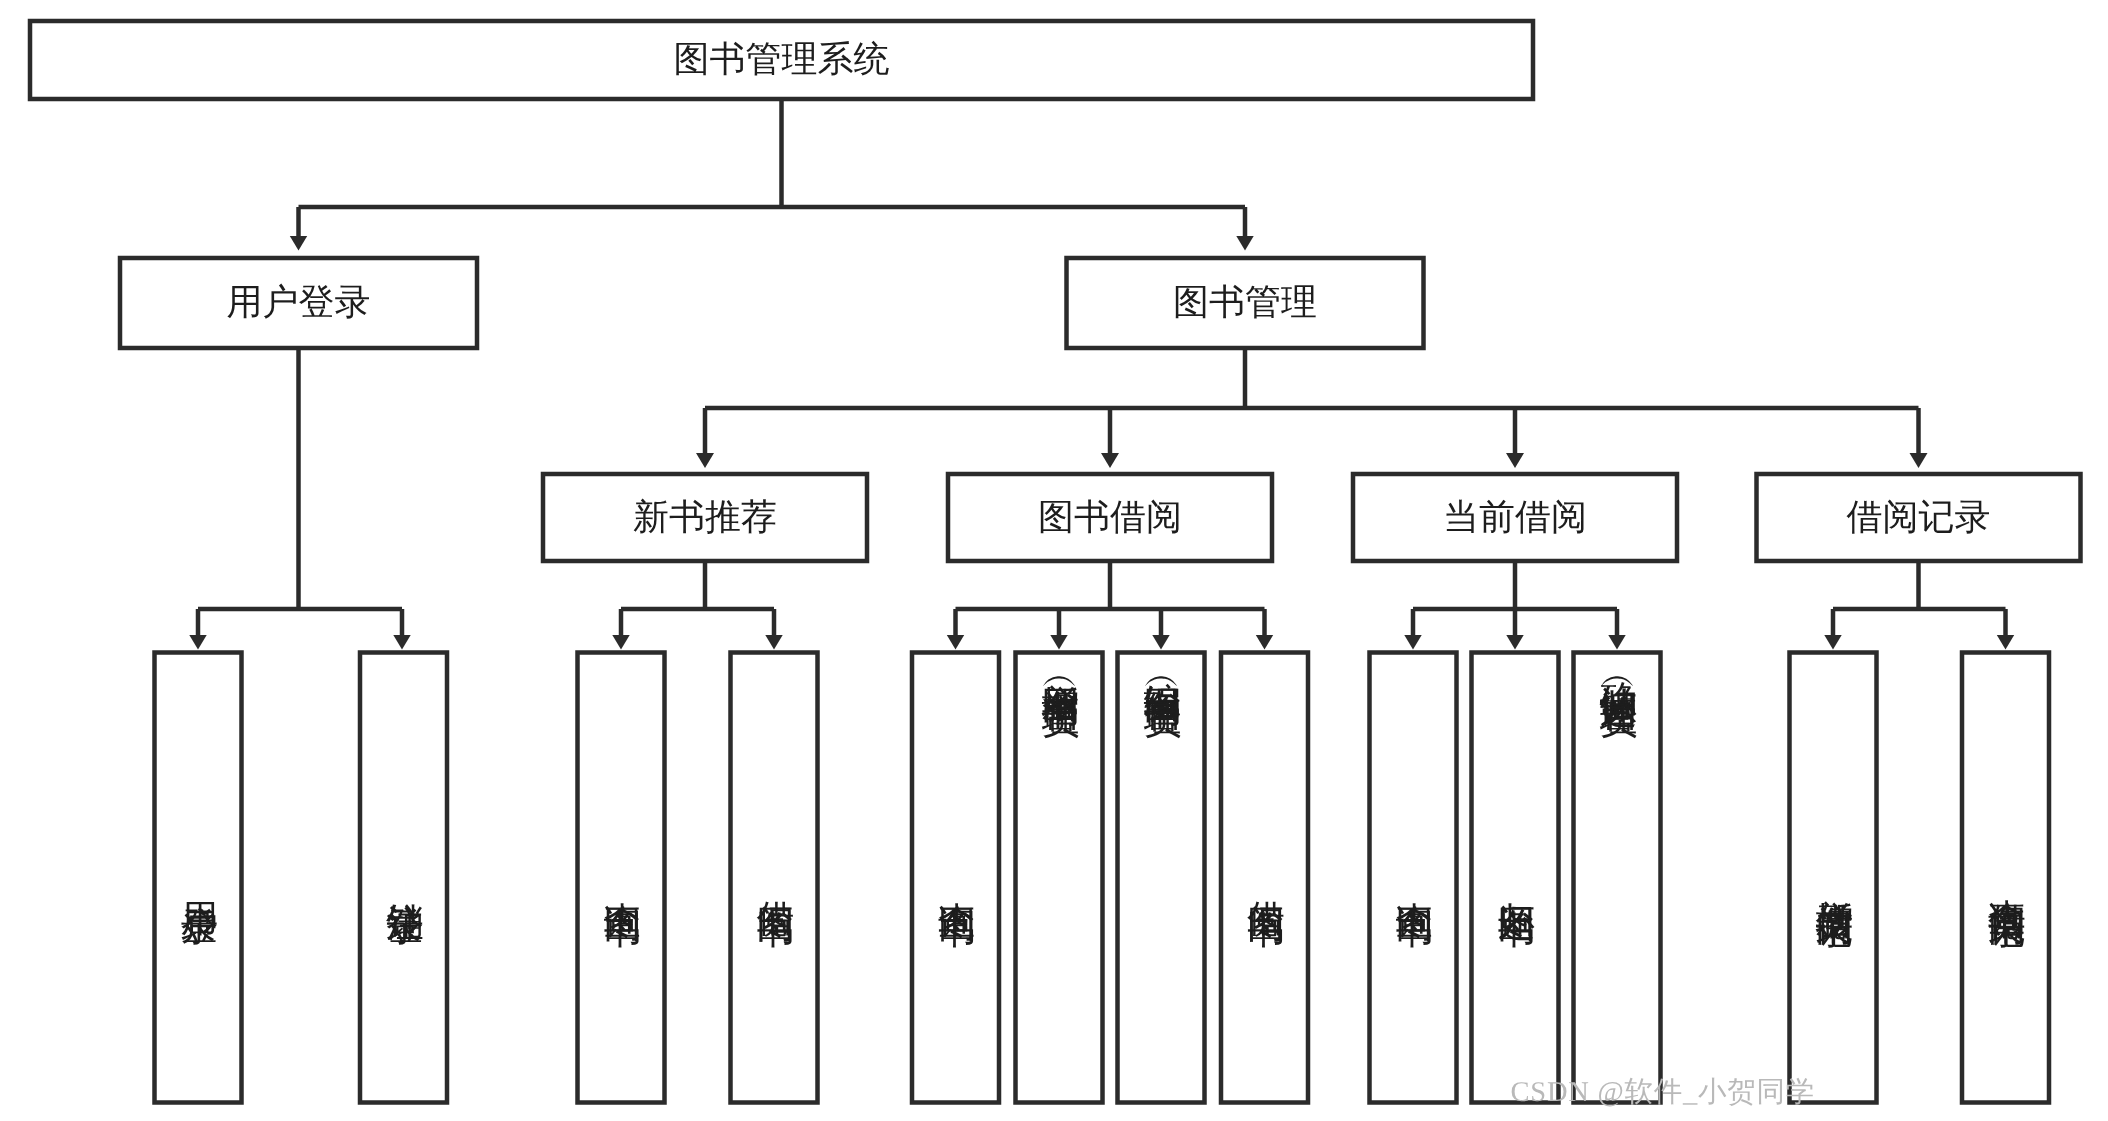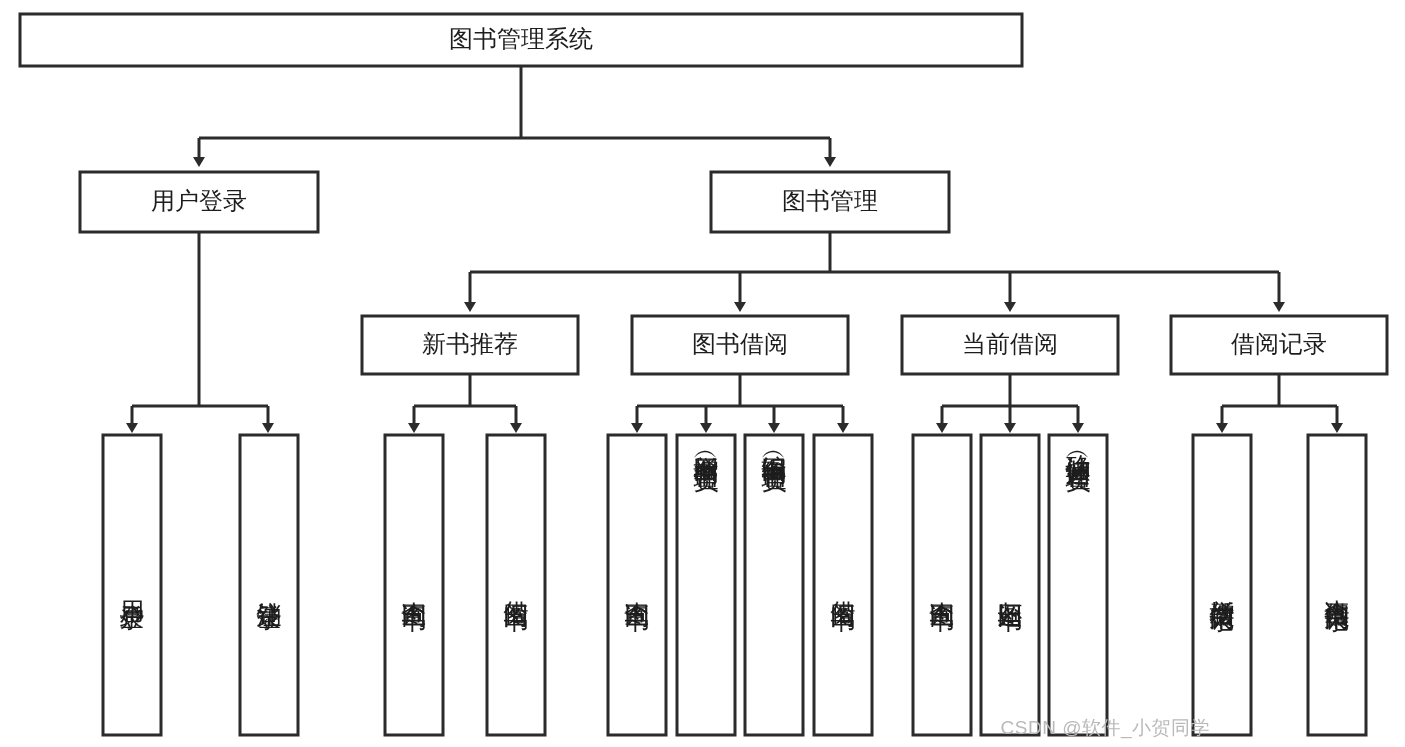--- a/index.html
+++ b/index.html
@@ -65,21 +65,21 @@
     font-size: 25px;
     line-height: 1.08;
     letter-spacing: 2px;
     color: #1d1d1d;
     white-space: nowrap;
   }
   .watermark {
     position: absolute;
     right: 12px;
     bottom: 6px;
-    font-family: Liberation Sans, sans-serif;
+    font-family: Liberation Serif, serif;
     font-size: 19px;
     color: #b9b9b9;
     letter-spacing: 0.5px;
     white-space: nowrap;
   }
 </style>
 </head>
 <body>
 
 <div id="diagram-root">

